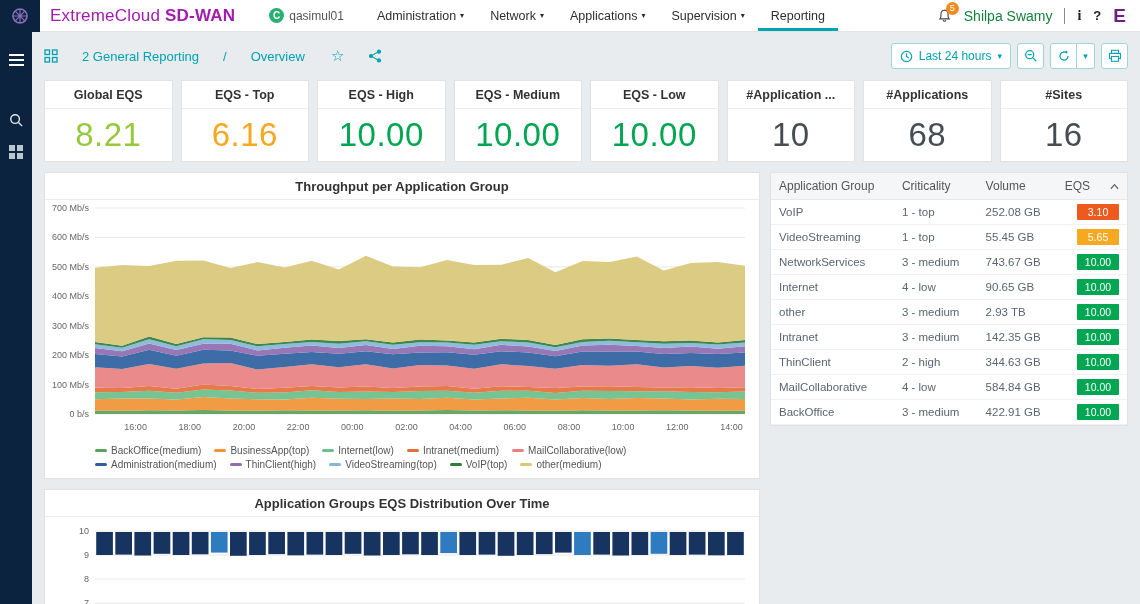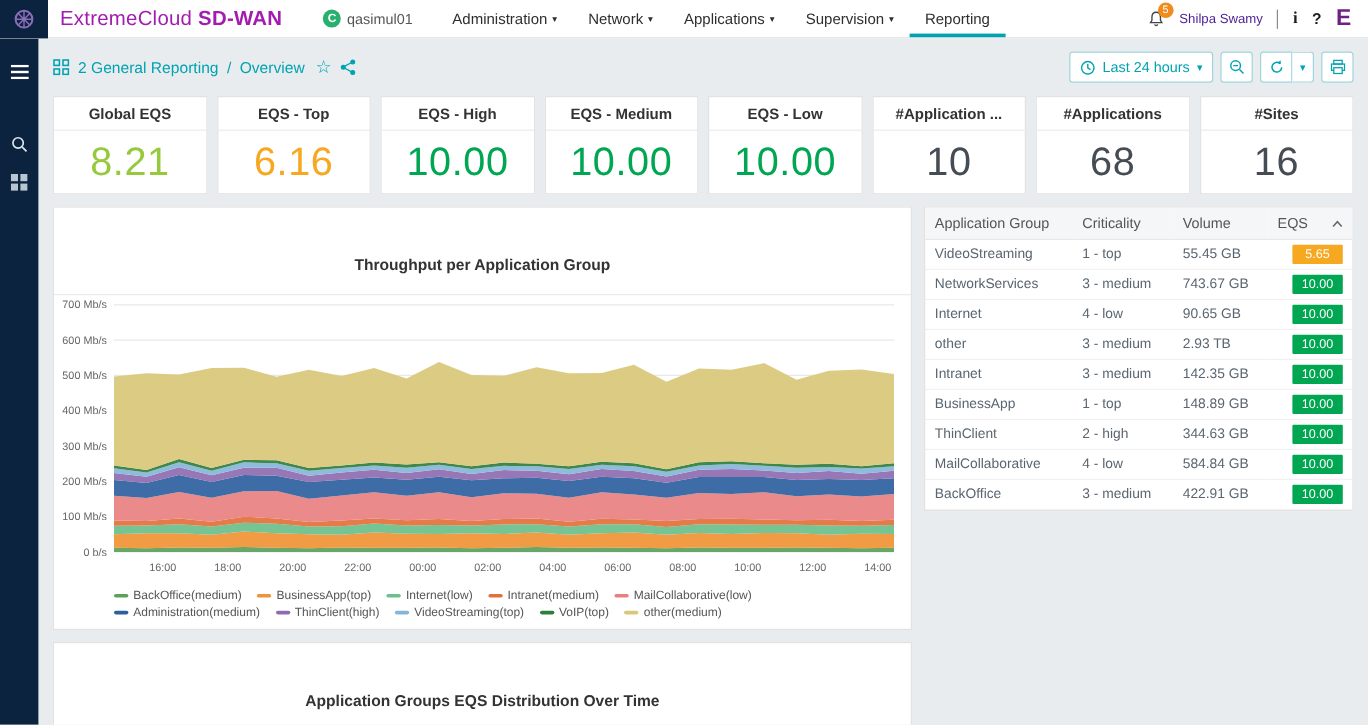--- a/index.html
+++ b/index.html
@@ -15,37 +15,37 @@
   .avatar { width:15px; height:15px; border-radius:50%; background:#27b06e; color:#fff; font-size:10px;
             display:flex; align-items:center; justify-content:center; font-weight:bold; }
   .menu { display:flex; margin-left:20px; height:100%; }
   .menu-item { display:flex; align-items:center; gap:4px; padding:0 13px; font-size:12.5px; color:#2f2f2f; cursor:pointer; border-bottom:3px solid transparent; border-top:3px solid transparent; }
   .menu-item.active { border-bottom-color:#00a3b1; }
   .menu-caret { font-size:8px; color:#2f2f2f; }
   .nav-right { margin-left:auto; display:flex; align-items:center; gap:12px; padding-right:14px; }
   .bell-wrap { position:relative; cursor:pointer; display:flex; }
   .bell-badge { position:absolute; top:-6px; right:-7px; background:#f08c1e; color:#fff; border-radius:50%;
                 min-width:13px; height:13px; font-size:9px; display:flex; align-items:center; justify-content:center; }
-  .account-name { font-size:11px; color:#4c1d95; cursor:pointer; }
+  .account-name { font-size:14px; color:#15803d; cursor:pointer; }
   .v-divider { width:1px; height:16px; background:#8a8a8a; }
   .info-icon { font-family:"Liberation Serif", serif; font-weight:bold; font-size:14px; color:#1e1e1e; cursor:pointer; }
   .help-icon { font-weight:bold; font-size:13px; color:#1e1e1e; cursor:pointer; }
   .brand-e { color:#702082; font-weight:bold; font-size:19px; line-height:1; cursor:default; }
 
   
   .sidebar { position:absolute; top:32px; left:0; bottom:0; width:32px; background:#0c2340;
              display:flex; flex-direction:column; align-items:center; padding-top:12px; z-index:15; }
   .side-icon { width:32px; height:32px; display:flex; align-items:center; justify-content:center; color:#dfe7ee; cursor:pointer; }
   .side-gap { height:28px; }
 
   
   .content { position:absolute; top:32px; left:32px; right:0; bottom:-80px; padding:8px 12px; }
 
   .page-header { display:flex; align-items:center; height:32px; margin-bottom:8px; }
-  .breadcrumb { display:flex; align-items:center; gap:7px; color:#00a3b1; font-size:13px; }
+  .breadcrumb { display:flex; align-items:center; gap:24px; color:#00a3b1; font-size:13px; }
   .crumb { cursor:pointer; }
   .star-icon { font-size:15px; color:#00a3b1; cursor:pointer; margin-left:2px; }
   .controls { margin-left:auto; display:flex; gap:6px; align-items:center; }
   .ctl-btn { height:26px; border:1px solid #9fd6de; background:#fff; color:#00a3b1; display:flex; align-items:center;
              font-size:12px; padding:0 8px; border-radius:3px; gap:6px; cursor:pointer; }
   .ctl-btn.square { width:27px; justify-content:center; padding:0; }
   .split { display:flex; }
   .split .seg-main { border-radius:3px 0 0 3px; }
   .split .seg-caret { border-radius:0 3px 3px 0; border-left:none; width:18px; justify-content:center; padding:0; }
   .caret-down { font-size:9px; }
@@ -53,22 +53,22 @@
   
   .kpi-row { display:flex; gap:8px; margin-bottom:10px;align-items:center; }
   .kpi-card { flex:1; background:#fff; border:1px solid #e2e2e2; height:82px; display:flex; flex-direction:column; min-width:0; }
   .kpi-label { font-size:12.5px; font-weight:bold; color:#333; text-align:center; padding:7px 4px 6px;
                border-bottom:1px solid #ececec; white-space:nowrap; overflow:hidden; }
   .kpi-value { flex:1; display:flex; align-items:center; justify-content:center; font-size:33px; letter-spacing:.5px; }
 
   
   .panels { display:flex; gap:10px; align-items:flex-start; }
   .panel { background:#fff; border:1px solid #e2e2e2; }
-  .panel-title { font-size:13px; font-weight:bold; color:#333; text-align:center; padding:6px 0 17px;
-                 border-bottom:1px solid #ebebeb;margin-top:34px; }
+  .panel-title { font-size:13px; font-weight:bold; color:#333; text-align:center; padding:6px 0 5px;
+                 border-bottom:1px solid #ebebeb; }
   .chart-panel { width:716px; flex:0 0 716px; }
   .table-panel { flex:1; }
 
   .chart-svg { display:block; }
 
   .legend { display:flex; flex-wrap:wrap; padding:3px 8px 8px 50px; gap:3px 13px; font-size:10px; color:#555; }
   .legend-item { display:flex; align-items:center; gap:4px; white-space:nowrap; }
   .legend-swatch { width:12px; height:3px; border-radius:2px; flex:0 0 12px; }
 
   
@@ -364,20 +364,26 @@
                   <span>EQS</span>
                 <svg width="9" height="7" viewBox="0 0 10 7">
                     <path d="M1 6 5 1.5 9 6" fill="none" stroke="#666" stroke-width="1.4"></path>
                   </svg>
               </span>
             </th>
           </tr>
         </thead>
         <tbody id="app-groups-body">
             <tr>
+              <td>VoIP</td>
+              <td>1 - top</td>
+              <td>252.08 GB</td>
+              <td class="cell-eqs"><span class="eqs-badge" style="background: rgb(238, 90, 30);">3.10</span></td>
+            </tr>
+            <tr>
               <td>VideoStreaming</td>
               <td>1 - top</td>
               <td>55.45 GB</td>
               <td class="cell-eqs"><span class="eqs-badge" style="background: rgb(246, 168, 33);">5.65</span></td>
             </tr>
             <tr>
               <td>NetworkServices</td>
               <td>3 - medium</td>
               <td>743.67 GB</td>
               <td class="cell-eqs"><span class="eqs-badge" style="background: rgb(0, 166, 81);">10.00</span></td>
@@ -391,26 +397,20 @@
             <tr>
               <td>other</td>
               <td>3 - medium</td>
               <td>2.93 TB</td>
               <td class="cell-eqs"><span class="eqs-badge" style="background: rgb(0, 166, 81);">10.00</span></td>
             </tr>
             <tr>
               <td>Intranet</td>
               <td>3 - medium</td>
               <td>142.35 GB</td>
-              <td class="cell-eqs"><span class="eqs-badge" style="background: rgb(0, 166, 81);">10.00</span></td>
-            </tr>
-            <tr>
-              <td>BusinessApp</td>
-              <td>1 - top</td>
-              <td>148.89 GB</td>
               <td class="cell-eqs"><span class="eqs-badge" style="background: rgb(0, 166, 81);">10.00</span></td>
             </tr>
             <tr>
               <td>ThinClient</td>
               <td>2 - high</td>
               <td>344.63 GB</td>
               <td class="cell-eqs"><span class="eqs-badge" style="background: rgb(0, 166, 81);">10.00</span></td>
             </tr>
             <tr>
               <td>MailCollaborative</td>

